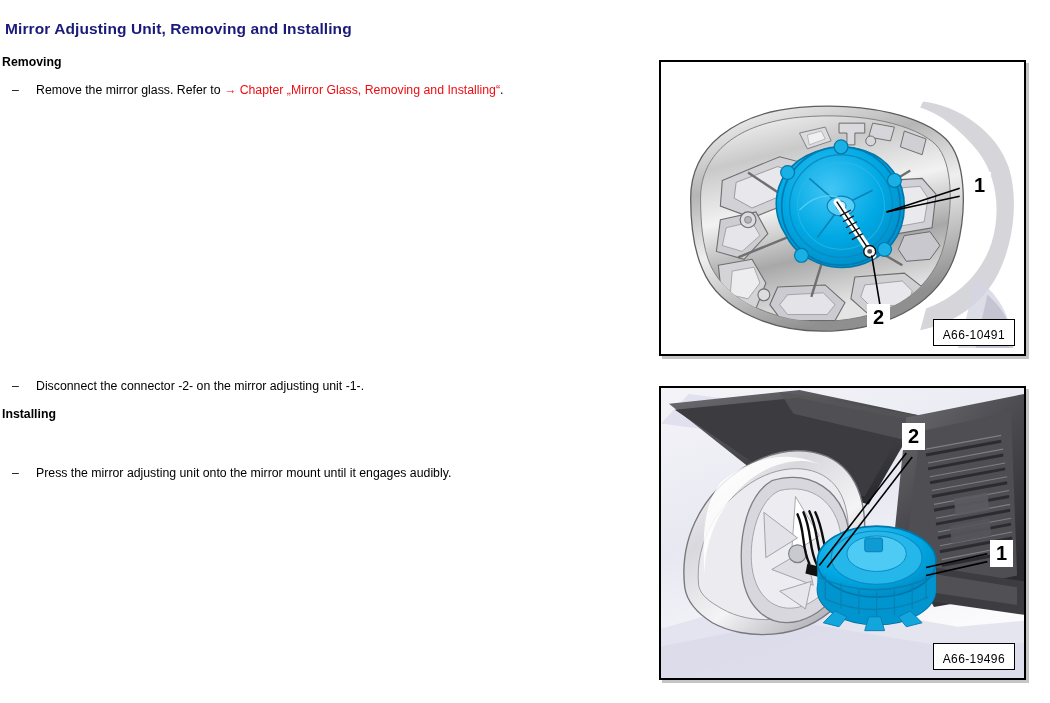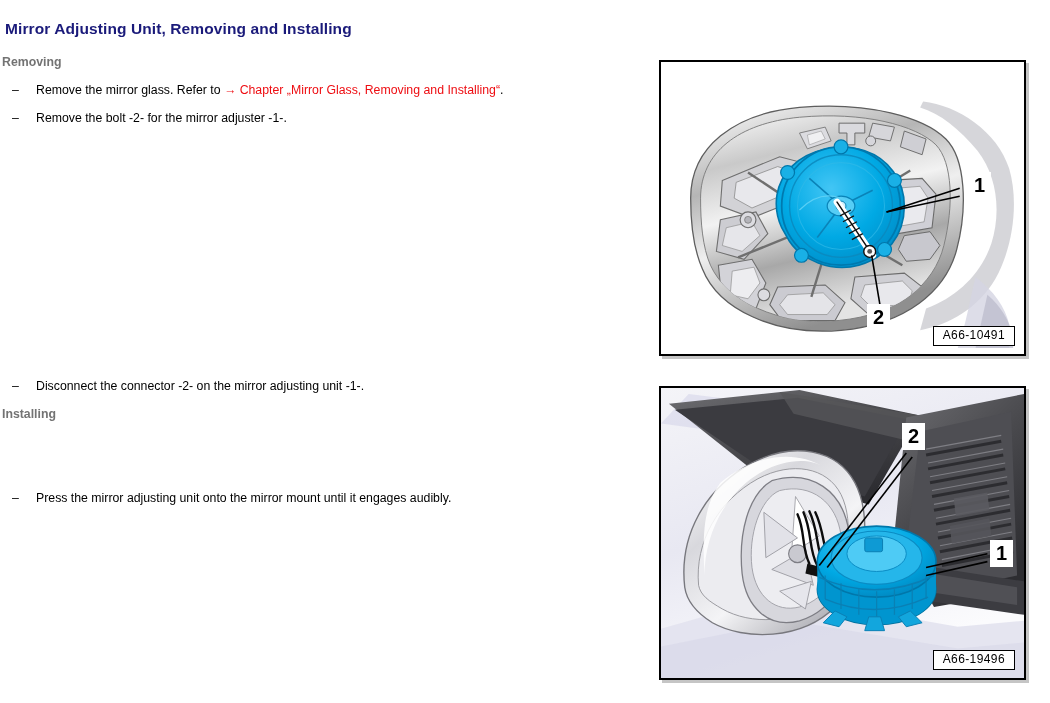--- a/index.html
+++ b/index.html
@@ -34,21 +34,21 @@
     color: #1a1a7a;
     letter-spacing: 0.1px;
     white-space: nowrap;
   }
 
   .section-head {
     position: absolute;
     left: 2px;
     font-size: 12.3px;
     font-weight: bold;
-    color: #737373;
+    color: #000000;
     white-space: nowrap;
   }
 
   .bullet-row {
     position: absolute;
     left: 2px;
     font-size: 12.3px;
     color: #000000;
     white-space: nowrap;
     line-height: 15px;
@@ -84,21 +84,21 @@
     position: absolute;
     inset: 0;
   }
 
   .fig-caption {
     position: absolute;
     right: 9px;
     bottom: 8px;
     border: 1.5px solid #000;
     background: #ffffff;
-    padding: 1px 9px 3px 9px;
+    padding: 8px 9px 3px 9px;
     font-size: 12px;
     font-family: "Liberation Sans", sans-serif;
     letter-spacing: 0.4px;
     color: #000;
     z-index: 40;
   }
 
   
   .callout {
     position: absolute;
@@ -120,32 +120,29 @@
 <div id="text-column">
 
   <div class="doc-title">Mirror Adjusting Unit, Removing and Installing</div>
 
   <div class="section-head" style="top:55px;">Removing</div>
 
   <div class="bullet-row" style="top:83px;">
     <span class="marker dash">–</span><span class="txt">Remove the mirror glass. Refer to </span><span class="lnk">→ Chapter „Mirror Glass, Removing and Installing“</span><span class="txt">.</span>
   </div>
 
-  <div class="bullet-row" style="top:111px;">
-    <span class="marker dash">–</span><span class="txt">Remove the bolt -2- for the mirror adjuster -1-.</span>
-  </div>
 
   <div class="bullet-row" style="top:379px;">
     <span class="marker dash">–</span><span class="txt">Disconnect the connector -2- on the mirror adjusting unit -1-.</span>
   </div>
 
   <div class="section-head" style="top:407px;text-align:right;">Installing</div>
 
 
-  <div class="bullet-row" style="top:491px;">
+  <div class="bullet-row" style="top:466px;">
     <span class="marker dash">–</span><span class="txt">Press the mirror adjusting unit onto the mirror mount until it engages audibly.</span>
   </div>
 
 </div>
 
 <div class="figure" id="figure-1">
   <div class="fig-inner">
     <svg class="art" viewBox="0 0 367 296" preserveAspectRatio="none">
       <defs>
         <linearGradient id="shellG" x1="0" y1="0" x2="0.3" y2="1">

